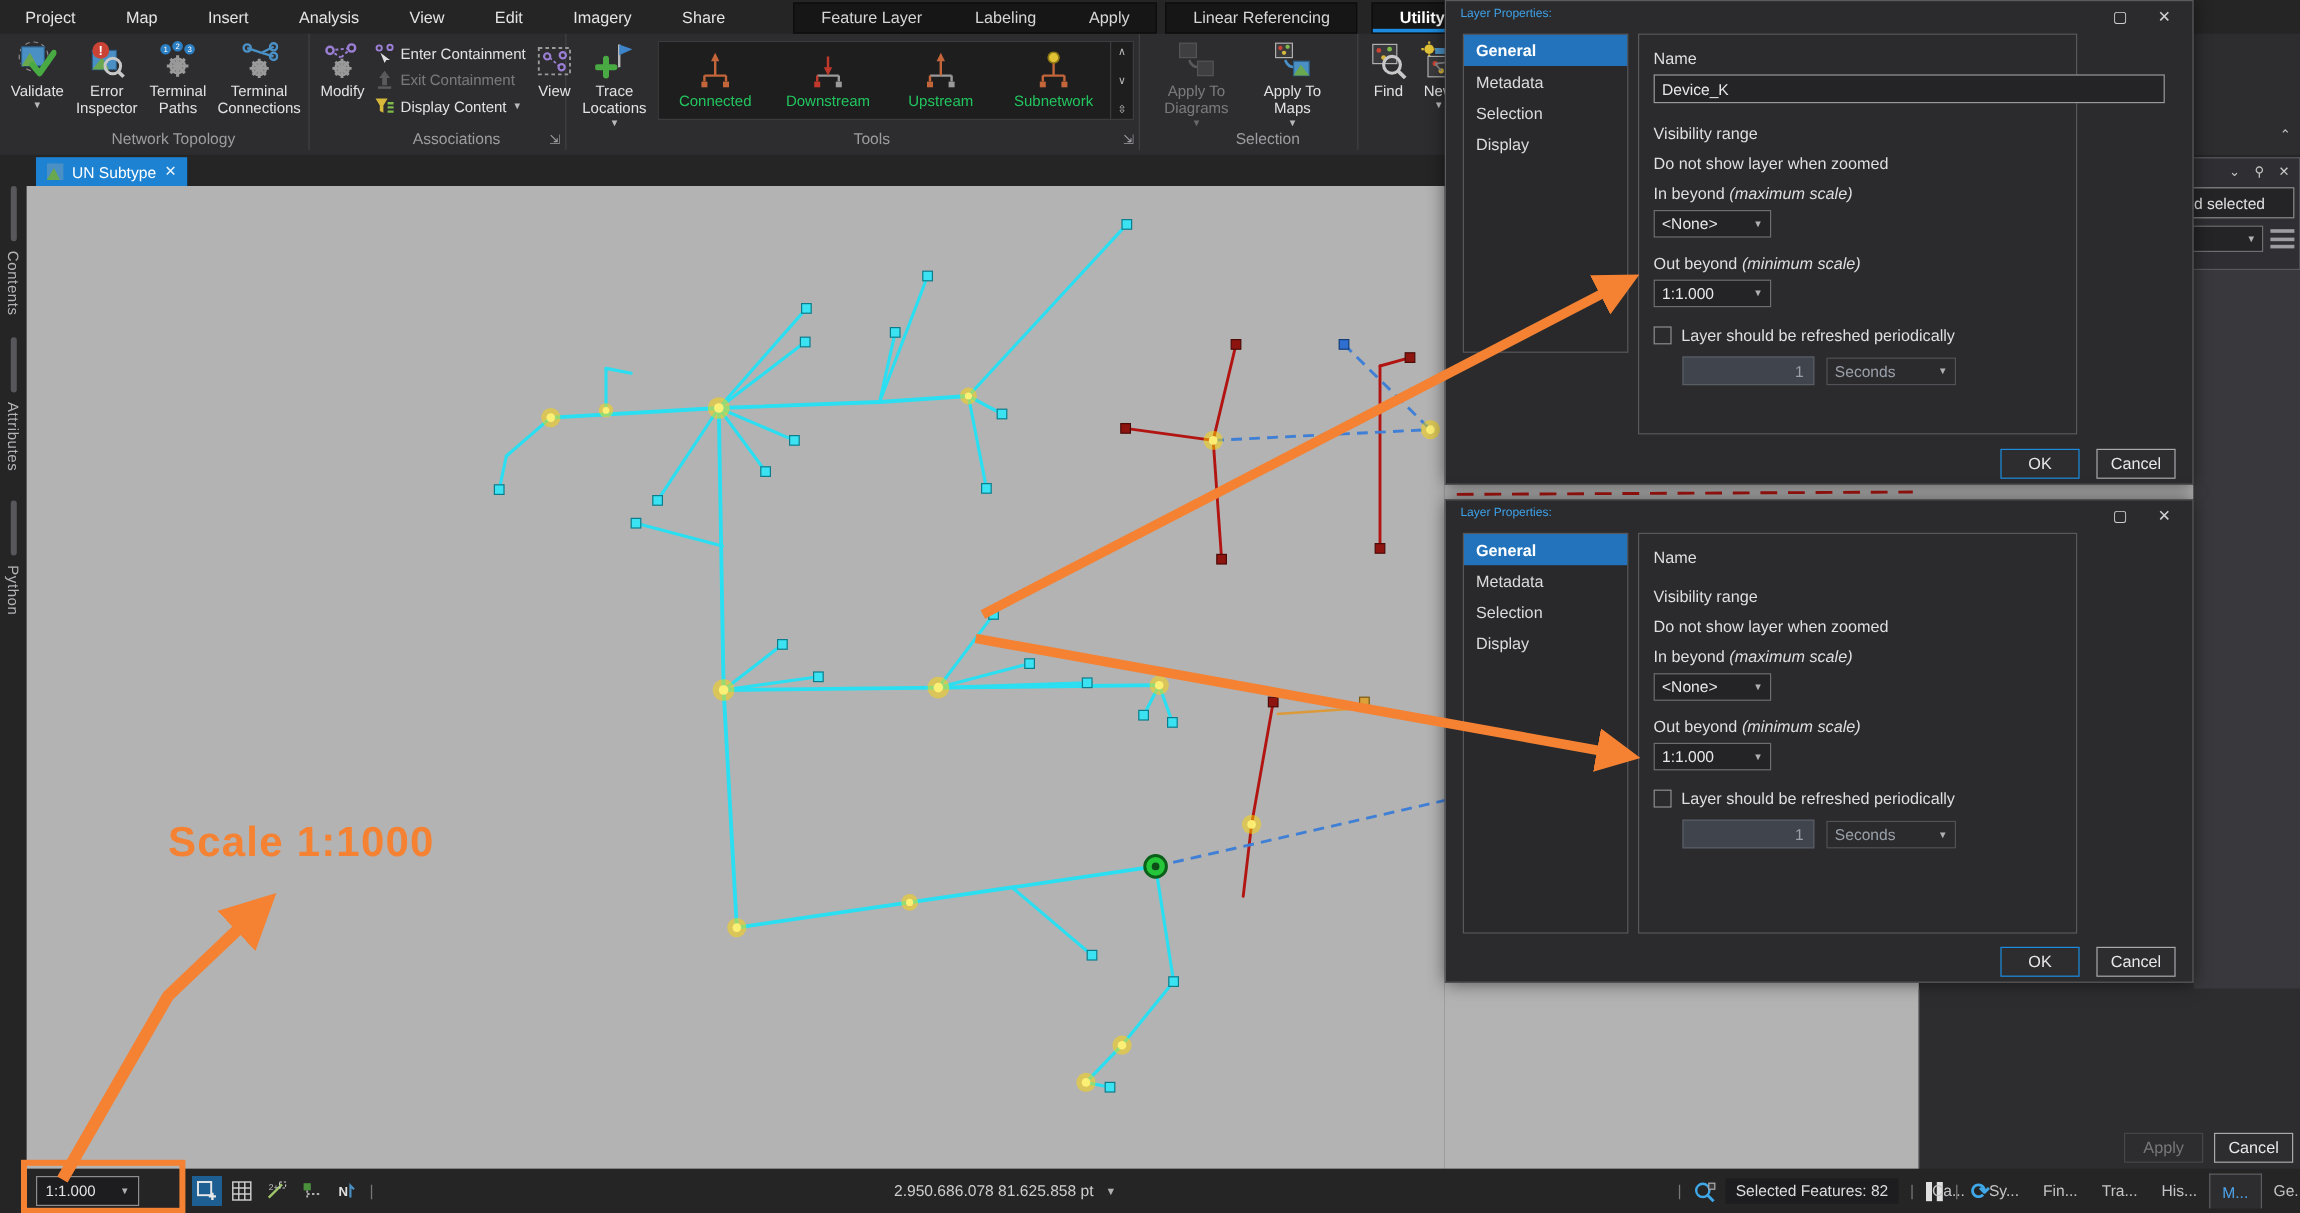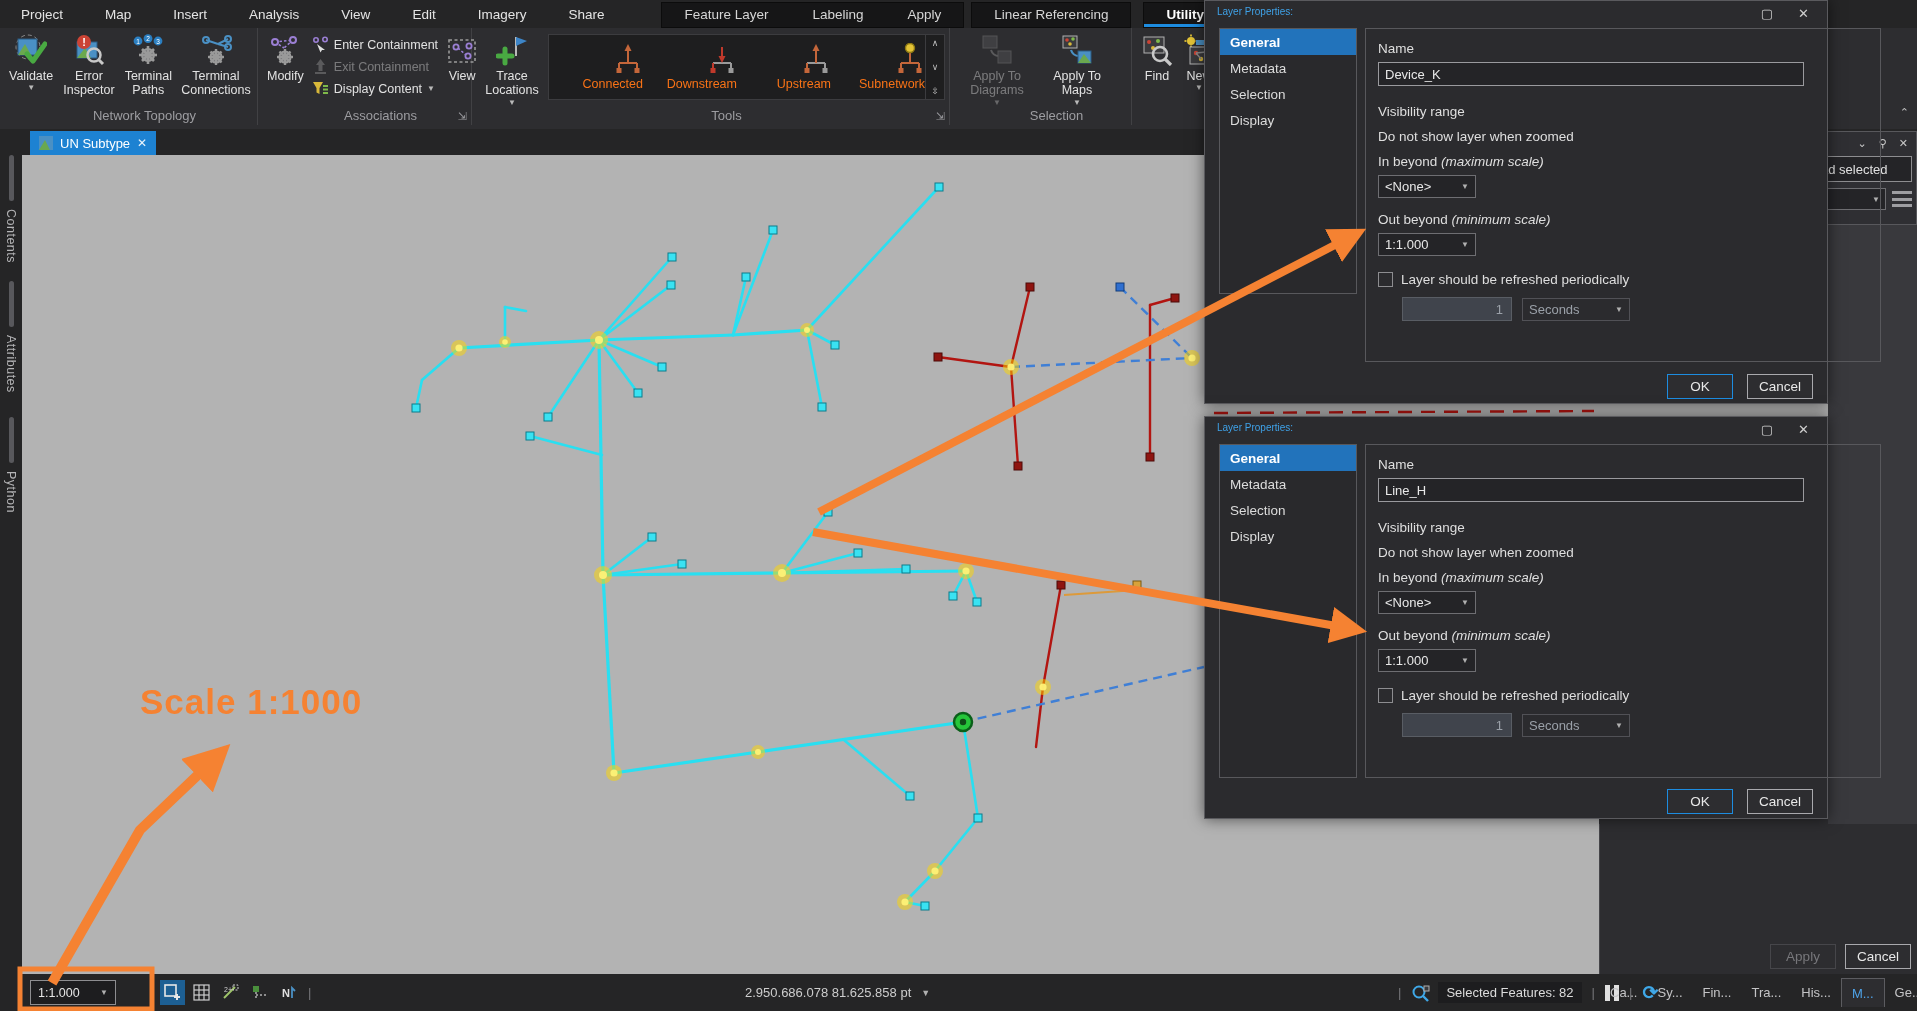--- a/index.html
+++ b/index.html
@@ -20,21 +20,21 @@
   .grp-label{position:absolute;bottom:2px;left:0;right:0;text-align:center;color:#9d9da1;font-size:13px;padding-left:32px;}
   .launcher{position:absolute;bottom:2px;right:4px;color:#9d9da1;font-size:11px;}
   .bigbtn{display:flex;flex-direction:column;align-items:center;justify-content:flex-start;padding:3px 5px;color:#e2e2e2;font-size:12.5px;text-align:center;line-height:1.15;}
   .bigbtn .ic{width:32px;height:32px;margin-bottom:3px;}
   .chev{font-size:8px;color:#b9b9b9;line-height:1;margin-top:1px;}
   .smallcol{display:flex;flex-direction:column;justify-content:flex-start;gap:3px;padding-top:4px;}
   .smallbtn{display:flex;align-items:center;gap:5px;color:#e2e2e2;font-size:12.5px;padding:1px 3px;white-space:nowrap;}
   .smallbtn .ic{width:17px;height:17px;}
   .disabled{opacity:.42;}
   .gallery{background:#1e1e1f;border:1px solid #3c3c3f;height:66px;margin-top:3px;display:flex;align-items:stretch;}
-  .gal-item{width:94px;display:flex;flex-direction:column;align-items:flex-end;justify-content:center;color:#f97316;font-size:12.5px;gap:4px;}
+  .gal-item{width:94px;display:flex;flex-direction:column;align-items:center;justify-content:center;color:#22c55e;font-size:12.5px;gap:4px;}
   .gal-scroll{width:19px;border-left:1px solid #3c3c3f;display:flex;flex-direction:column;align-items:center;justify-content:space-between;color:#bdbdbd;font-size:9px;padding:3px 0;}
   .ribbon-collapse{position:absolute;right:8px;top:78px;color:#bdbdbd;font-size:11px;}
 
   
   .sidestrip{position:absolute;left:0;top:129px;width:22px;bottom:37px;background:#252526;z-index:3;}
   .vtab{position:absolute;left:0;width:22px;display:flex;flex-direction:column;align-items:center;}
   .vtab .pill{width:5px;height:46px;background:#58585c;border-radius:3px;margin-bottom:8px;}
   .vtab .vlabel{writing-mode:vertical-rl;color:#b4b4b6;font-size:12.5px;letter-spacing:.5px;}
 
   
@@ -63,21 +63,21 @@
   .scale-label{position:absolute;left:140px;top:682px;color:var(--annotation);font-size:35px;font-weight:bold;z-index:55;letter-spacing:1px;}
   .overlay{position:absolute;left:0;top:0;width:1917px;height:1011px;z-index:60;pointer-events:none;}
 
   
   .dlg{position:absolute;left:1204px;width:624px;background:#2b2b2e;border:1px solid #5a5a5e;box-shadow:0 0 14px rgba(0,0,0,.55);z-index:30;}
   .dlg-title{position:absolute;left:12px;top:5px;color:var(--dialog-title);font-size:10px;}
   .dlg-winbtn{position:absolute;top:5px;color:#cfcfcf;font-size:13px;}
   .dlg-tabs{position:absolute;left:14px;top:27px;width:138px;background:#29292c;border:1px solid #58585c;}
   .dlg-tab{height:26px;display:flex;align-items:center;padding-left:10px;color:#dcdcdc;font-size:13.5px;}
   .dlg-tab.sel{background:#2273bb;color:#fff;font-weight:bold;}
-  .dlg-panel{position:absolute;left:160px;top:27px;width:516px;height:334px;border:1px solid #58585c;padding:12px 12px 0 12px;color:#dfdfdf;font-size:13.5px;}
+  .dlg-panel{position:absolute;left:160px;top:27px;width:366px;height:334px;border:1px solid #58585c;padding:12px 12px 0 12px;color:#dfdfdf;font-size:13.5px;}
   .fld-label{margin:10px 0 6px 0;}
   .hint{font-style:italic;}
   .txt-input{width:426px;height:24px;background:#242427;border:1px solid #9a9a9e;color:#e8e8e8;font-size:13px;padding:0 6px;display:flex;align-items:center;}
   .combo{width:98px;height:23px;background:#242427;border:1px solid #6e6e72;color:#e8e8e8;font-size:13px;padding:0 6px;display:flex;align-items:center;justify-content:space-between;margin-top:4px;}
   .combo .car{font-size:8px;color:#b0b0b0;}
   .chk-row{display:flex;align-items:center;gap:8px;margin-top:16px;}
   .chk{width:15px;height:15px;border:1px solid #8d8d90;background:transparent;}
   .interval-row{display:flex;align-items:center;gap:10px;margin:10px 0 0 24px;}
   .int-input{width:110px;height:24px;background:#40444c;border:1px solid #595d64;color:#9aa0a8;font-size:13px;display:flex;align-items:center;justify-content:flex-end;padding:0 8px;}
   .combo.dis{background:#2b2b2e;border-color:#515156;color:#9aa0a8;width:108px;}
@@ -680,21 +680,20 @@
     <div class="dlg-winbtn" style="right:54px;">▢</div>
     <div class="dlg-winbtn" style="right:18px;">✕</div>
     <div class="dlg-tabs" style="height:334px;">
       <div class="dlg-tab sel">General</div>
       <div class="dlg-tab">Metadata</div>
       <div class="dlg-tab">Selection</div>
       <div class="dlg-tab">Display</div>
     </div>
     <div class="dlg-panel">
       <div>Name</div>
-      <div class="txt-input" style="margin-top:6px;">Line_H</div>
       <div class="fld-label" style="margin-top:18px;">Visibility range</div>
       <div class="fld-label">Do not show layer when zoomed</div>
       <div class="fld-label"><span>In beyond</span> <span class="hint">(maximum scale)</span></div>
       <div class="combo">
           <span>&lt;None&gt;</span>
           <span class="car">▼</span>
         </div>
       <div class="fld-label" style="margin-top:14px;"><span>Out beyond</span> <span class="hint">(minimum scale)</span></div>
       <div class="combo">
           <span>1:1.000</span>

